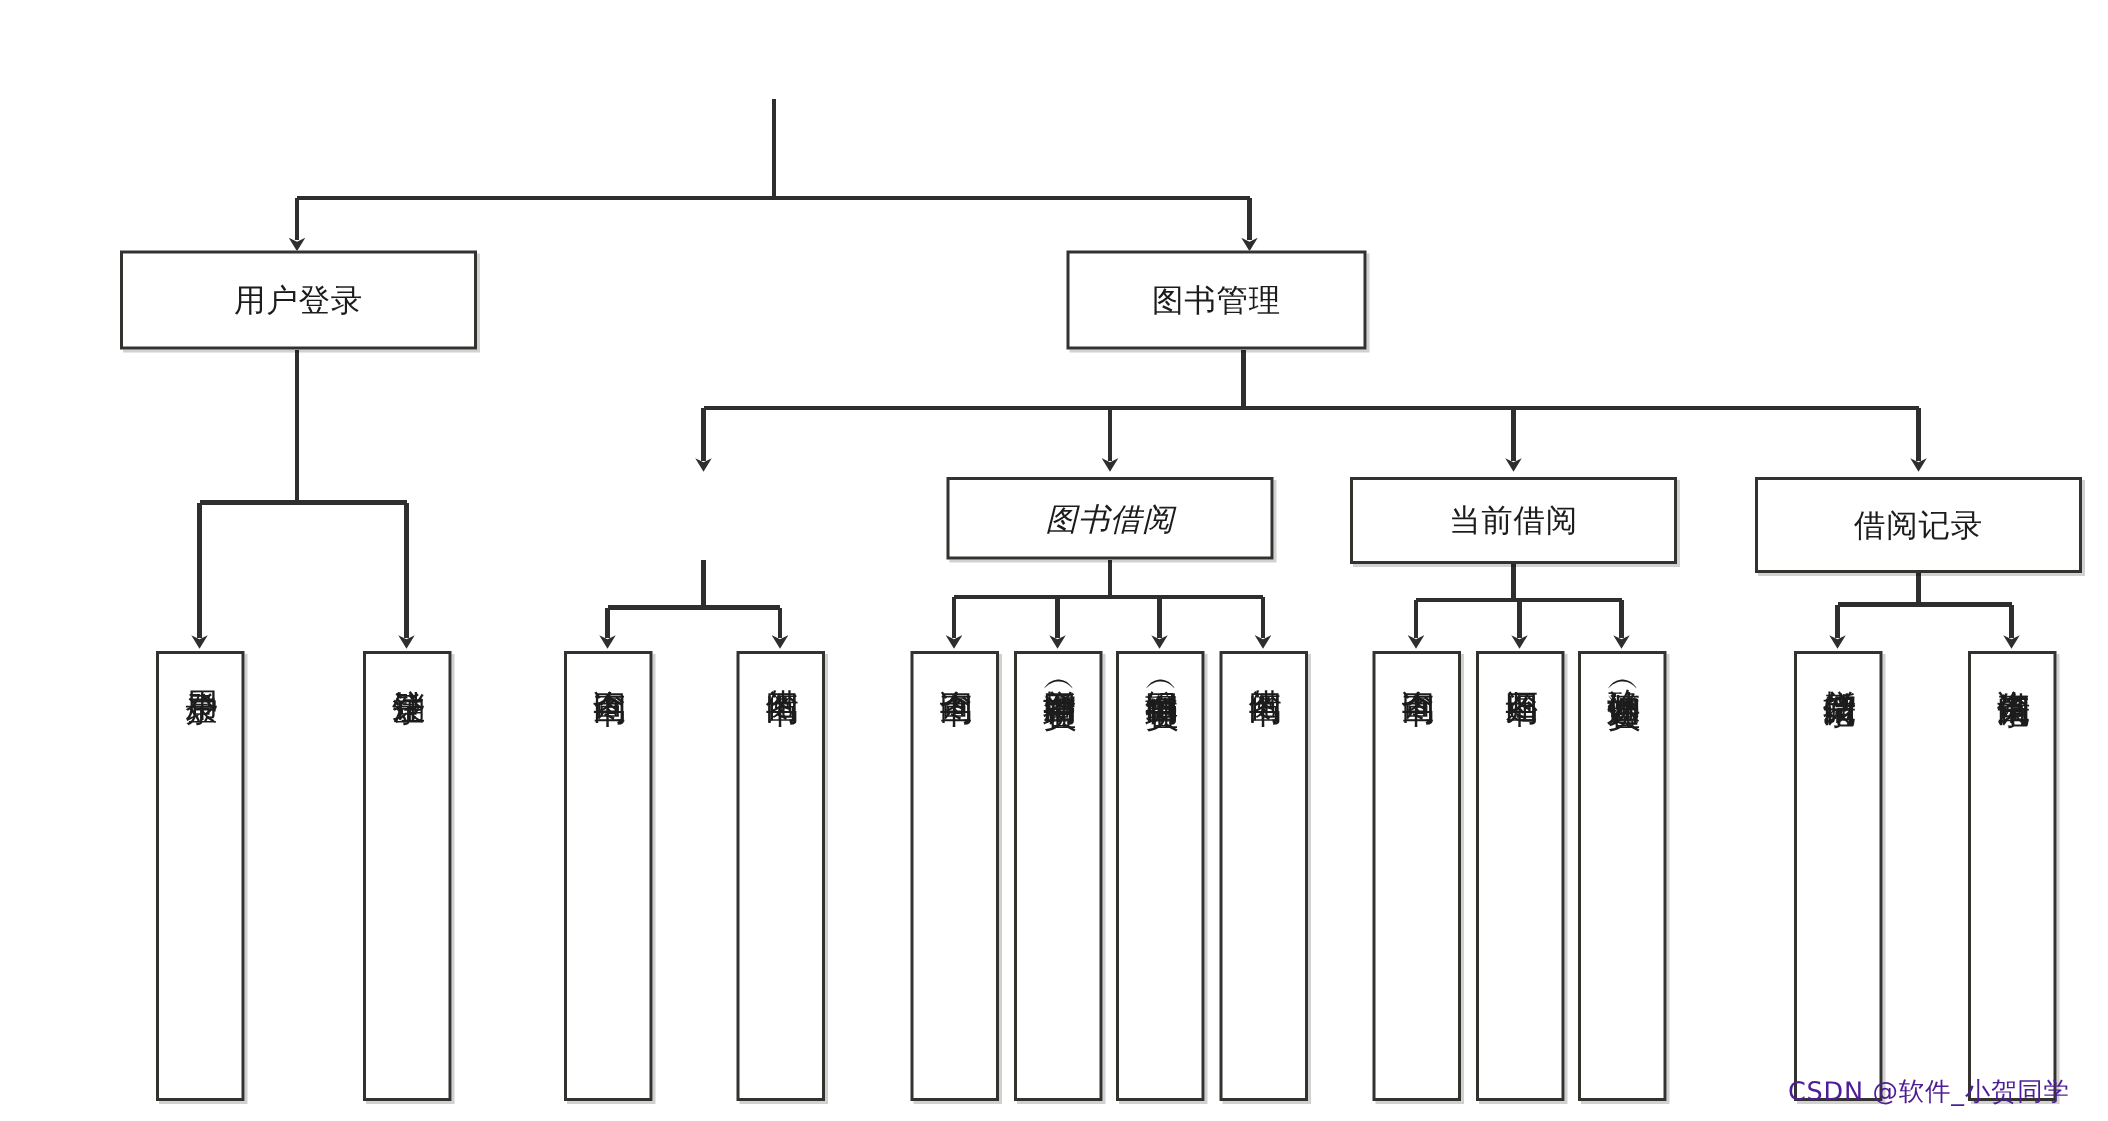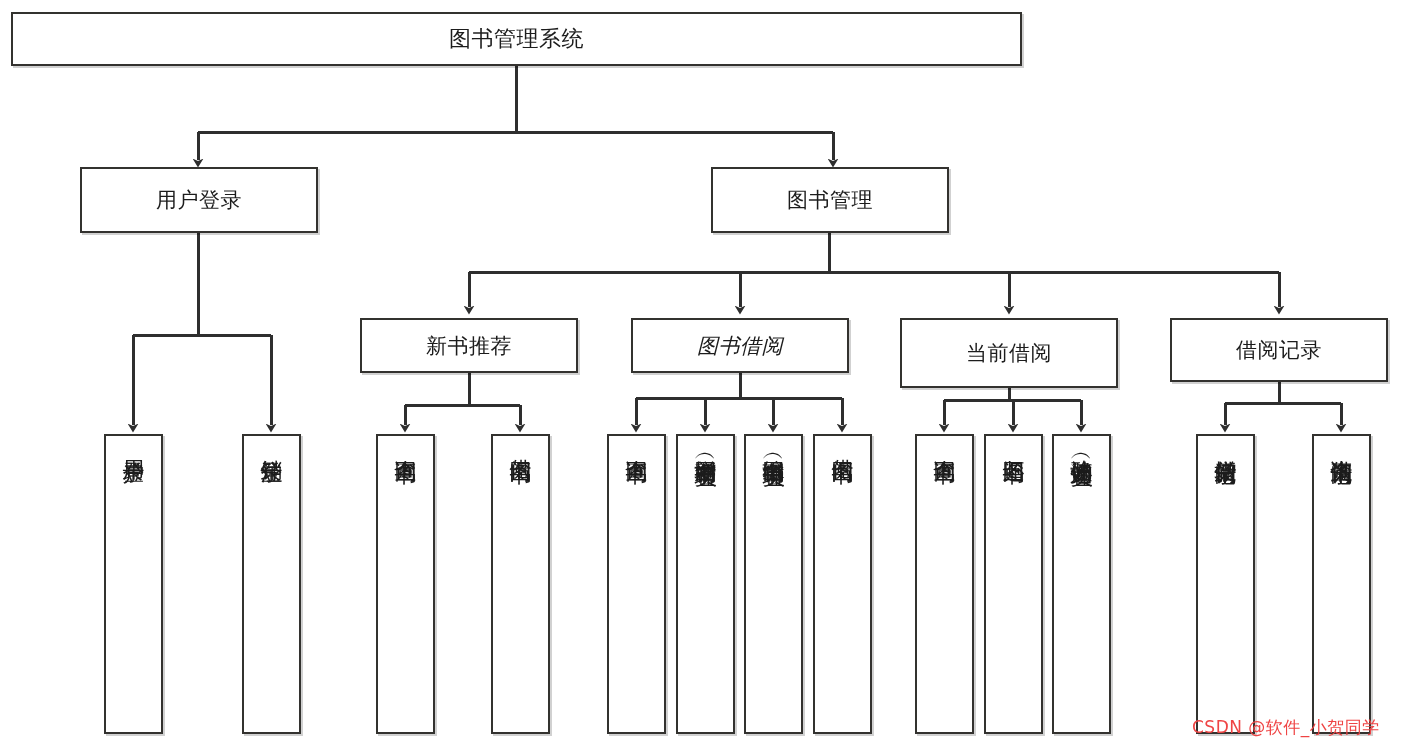--- a/index.html
+++ b/index.html
@@ -54,21 +54,21 @@
     text-orientation: upright;
     font-size: 22px;
     line-height: 1.18;
     letter-spacing: 1px;
     white-space: nowrap;
     display: block;
   }
   .watermark {
     position: absolute;
     font-size: 17px;
-    color: #ef4444;
+    color: #4c1d95;
     white-space: nowrap;
     letter-spacing: 0.5px;
   }
 </style>
 </head>
 <body>
 
 <div id="diagram-root">
 
   <svg id="diagram-svg" viewBox="0 0 1405 747" xmlns="http://www.w3.org/2000/svg">
@@ -114,28 +114,26 @@
       <path d="M1013,400 L1013,425" marker-end="url(#arrow)"></path>
       <path d="M1081,400 L1081,425" marker-end="url(#arrow)"></path>
 
       <path d="M1279,373 L1279,403"></path>
       <path d="M1225,403 L1341,403"></path>
       <path d="M1225,403 L1225,425" marker-end="url(#arrow)"></path>
       <path d="M1341,403 L1341,425" marker-end="url(#arrow)"></path>
     </g>
   </svg>
 
-  <div class="node node-h node-root" style="left:11px; top:12px; width:1011px; height:54px;">图书管理系统</div>
 
   <div class="node node-h" style="left:80px; top:167px; width:238px; height:66px;">用户登录</div>
-  <div class="node node-h" style="left:711px; top:167px; width:238px; height:66px;">图书管理</div>
+  <div class="node node-h" style="left:711px; top:167px; width:200px; height:66px;">图书管理</div>
 
-  <div class="node node-h" style="left:360px; top:318px; width:218px; height:55px;">新书推荐</div>
   <div class="node node-h" style="left:631px; top:318px; width:218px; height:55px;font-style:italic;">图书借阅</div>
-  <div class="node node-h" style="left:900px; top:318px; width:218px; height:70px;font-family:Liberation Mono, monospace;">当前借阅</div>
+  <div class="node node-h" style="left:900px; top:318px; width:218px; height:58px;font-family:Liberation Mono, monospace;">当前借阅</div>
   <div class="node node-h" style="left:1170px; top:318px; width:218px; height:64px;">借阅记录</div>
 
   <div class="node node-v" style="left:104px; top:434px; width:59px; height:300px;">
     <span class="vlabel">用户登录</span>
   </div>
   <div class="node node-v" style="left:242px; top:434px; width:59px; height:300px;">
     <span class="vlabel">注销登录</span>
   </div>
 
   <div class="node node-v" style="left:376px; top:434px; width:59px; height:300px;">

